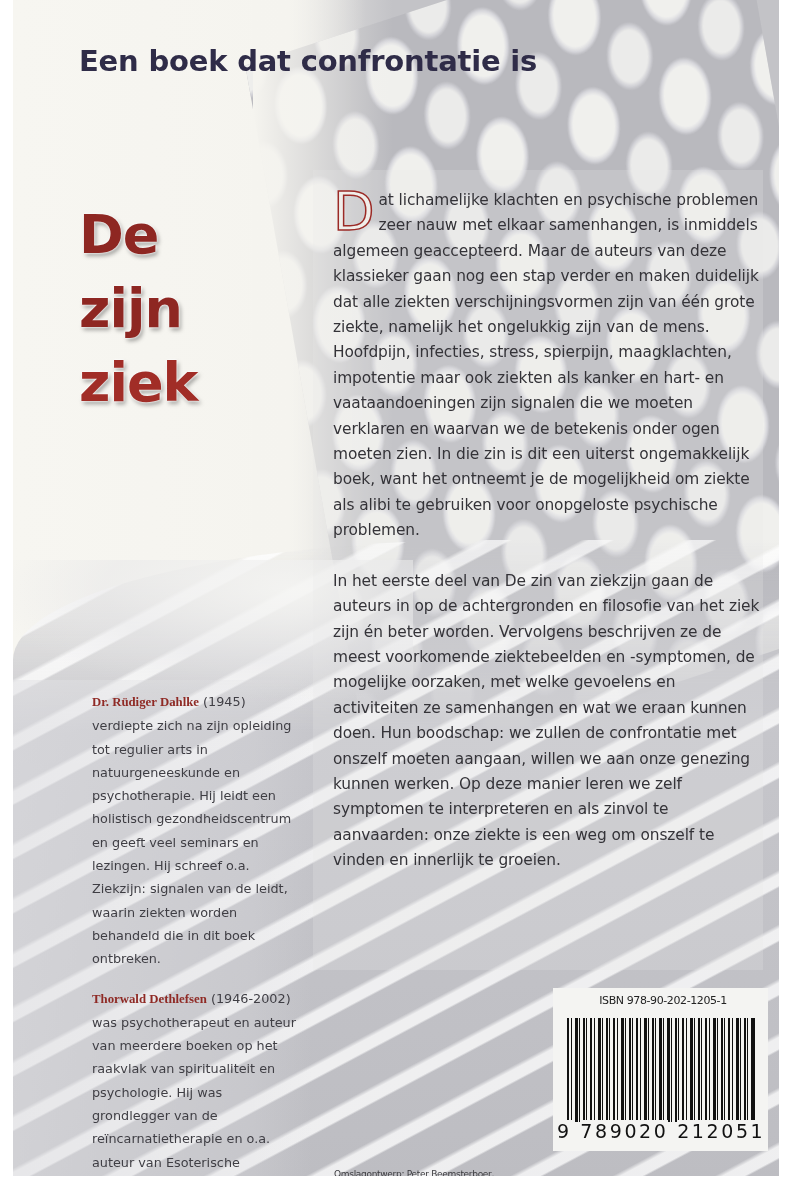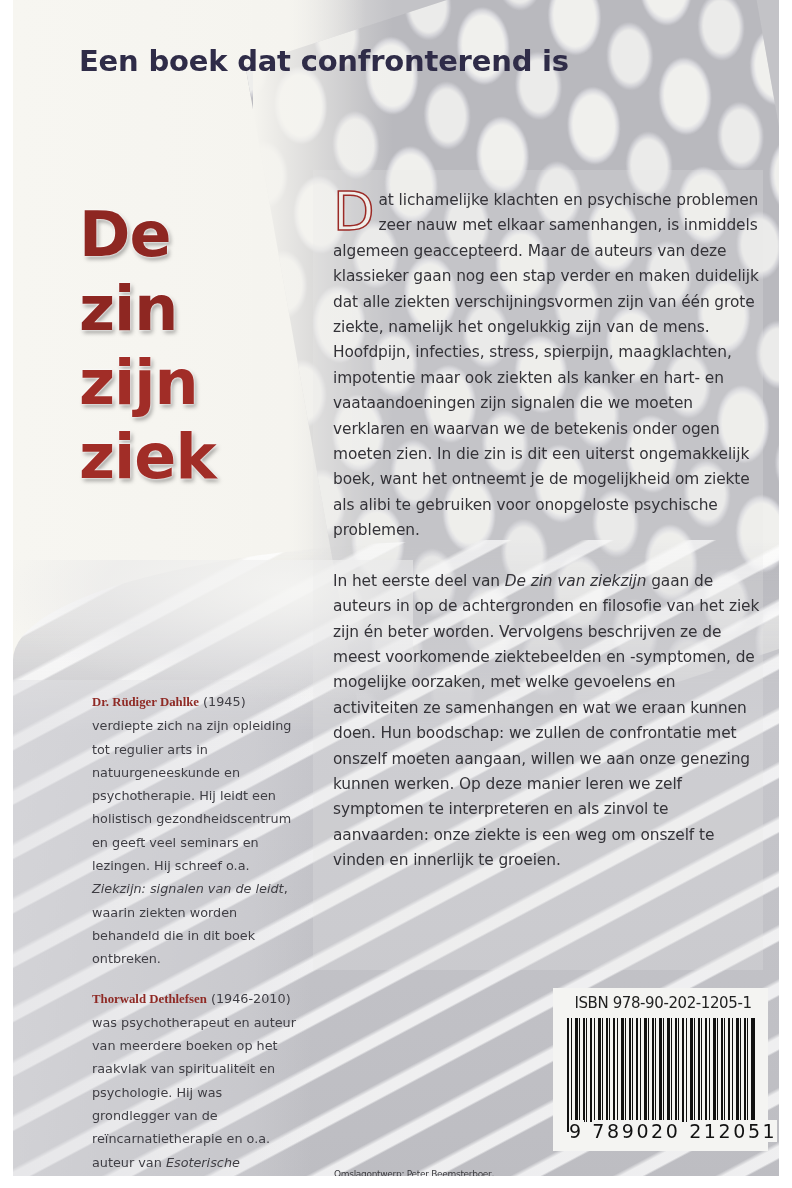--- a/index.html
+++ b/index.html
@@ -49,103 +49,102 @@
   }
 
   .tagline {
     position:absolute; left:66px; top:40px; width:520px;
     color:#2f2c48; font-weight:bold; font-size:29px; line-height:43px; letter-spacing:-0.2px;
   }
   .tagline div { white-space:nowrap; }
 
   .title {
     position:absolute; left:66px; top:198px;
-    color:#9b2a26; font-weight:bold; font-size:62px; line-height:74px; letter-spacing:-1px;
+    color:#9b2a26; font-weight:bold; font-size:54px; line-height:74px; letter-spacing:-1px;
     text-shadow: 0 0 2px #fff, 0 0 3px #fff, 2px 3px 4px rgba(0,0,0,0.35);
   }
   .title div:nth-child(1), .title div:nth-child(2) { color:#8e2722; }
   .title div:nth-child(3), .title div:nth-child(4) { color:#a12d27; }
   .title div:nth-child(5) { color:#b3322b; }
 
   .body {
     position:absolute; left:320px; top:188px; width:430px;
     color:#343338; font-size:15.4px; line-height:25.4px; letter-spacing:-0.1px;
   }
   .body p { margin:0 0 25px 0; }
   .dropcap {
     float:left; font-size:54px; line-height:44px; font-weight:normal; color:#f0eeea;
     -webkit-text-stroke: 1.5px #9b2a26; margin:2px 4px 0 0; font-family:"DejaVu Sans", sans-serif;
   }
-  .em { font-style:italic; }
+  .em { }
 
   .bio {
     position:absolute; left:79px; top:690px; width:210px;
     color:#3f3e44; font-size:12.8px; line-height:23.3px;
   }
   .bio p { margin:0 0 16px 0; }
   .author-name { color:#8f2a25; font-weight:bold;font-family:Liberation Serif, serif; }
 
   .credits {
     position:absolute; left:321px; top:1167px; width:200px;
     color:#3a3a3e; font-size:9px; line-height:14px; letter-spacing:-0.3px;
   }
 
   .barcode-box {
     position:absolute; left:540px; top:988px; width:215px; height:163px; background:#f4f4f2;
   }
   .isbn-label {
-    position:absolute; left:10px; top:6px; width:200px; font-size:15px; color:#222;
+    position:absolute; left:10px; top:6px; width:200px; font-size:11px; color:#222;
     letter-spacing:-0.4px; text-align:center;
   }
   .bars {
     position:absolute; left:14px; top:30px; width:188px; height:104px;
     background: repeating-linear-gradient(90deg,
       #111 0 2px, #f4f4f2 2px 4px, #111 4px 5px, #f4f4f2 5px 8px, #111 8px 11px,
       #f4f4f2 11px 12px, #111 12px 13px, #f4f4f2 13px 16px, #111 16px 18px, #f4f4f2 18px 19px,
       #111 19px 20px, #f4f4f2 20px 23px);
   }
   .bars-guard-l, .bars-guard-r, .bars-guard-m {
     position:absolute; top:30px; height:114px; width:2px; background:#111;
   }
   .digits {
     position:absolute; left:4px; top:132px; width:210px; font-size:19px; color:#111;
-    letter-spacing:2.6px; font-family:"DejaVu Sans", sans-serif; background:transparent;margin-left:12px;
+    letter-spacing:2.6px; font-family:"DejaVu Sans", sans-serif; background:transparent;
   }
   .digits span { background:#f4f4f2; }
 </style>
 </head>
 <body>
 
 <div class="cover">
   <div class="pattern"></div>
   <div class="pattern-fade"></div>
   <div class="swirl"></div>
   <div class="swirl2"></div>
   <div class="left-veil"></div>
   <div class="text-veil"></div>
 
   <div class="tagline">
-    <div>Een boek dat confronterend is</div>
+    <div>Een boek dat confrontatie is</div>
   </div>
 
   <div class="title">
     <div>De</div>
-    <div>zin</div>
     <div>zijn</div>
     <div>ziek</div>
   </div>
 
   <div class="body">
     <p><span class="dropcap">D</span><span>at lichamelijke klachten en psychische problemen zeer nauw met elkaar samenhangen, is inmiddels algemeen geaccepteerd. Maar de auteurs van deze klassieker gaan nog een stap verder en maken duidelijk dat alle ziekten verschijningsvormen zijn van één grote ziekte, namelijk het ongelukkig zijn van de mens. Hoofdpijn, infecties, stress, spierpijn, maagklachten, impotentie maar ook ziekten als kanker en hart- en vaataandoeningen zijn signalen die we moeten verklaren en waarvan we de betekenis onder ogen moeten zien. In die zin is dit een uiterst ongemakkelijk boek, want het ontneemt je de mogelijkheid om ziekte als alibi te gebruiken voor onopgeloste psychische problemen.</span></p>
     <p><span>In het eerste deel van </span><span class="em">De zin van ziekzijn</span><span> gaan de auteurs in op de achtergronden en filosofie van het ziek zijn én beter worden. Vervolgens beschrijven ze de meest voorkomende ziektebeelden en -symptomen, de mogelijke oorzaken, met welke gevoelens en activiteiten ze samenhangen en wat we eraan kunnen doen. Hun boodschap: we zullen de confrontatie met onszelf moeten aangaan, willen we aan onze genezing kunnen werken. Op deze manier leren we zelf symptomen te interpreteren en als zinvol te aanvaarden: onze ziekte is een weg om onszelf te vinden en innerlijk te groeien.</span></p>
   </div>
 
   <div class="bio">
     <p><span class="author-name">Dr. Rüdiger Dahlke</span><span> (1945) verdiepte zich na zijn opleiding tot regulier arts in natuurgeneeskunde en psychotherapie. Hij leidt een holistisch gezondheidscentrum en geeft veel seminars en lezingen. Hij schreef o.a. </span><span class="em">Ziekzijn: signalen van de leidt</span><span>, waarin ziekten worden behandeld die in dit boek ontbreken.</span></p>
-    <p><span class="author-name">Thorwald Dethlefsen</span><span> (1946-2010) was psychotherapeut en auteur van meerdere boeken op het raakvlak van spiritualiteit en psychologie. Hij was grondlegger van de reïncarnatietherapie en o.a. auteur van </span><span class="em">Esoterische psychologie</span><span>.</span></p>
+    <p><span class="author-name">Thorwald Dethlefsen</span><span> (1946-2002) was psychotherapeut en auteur van meerdere boeken op het raakvlak van spiritualiteit en psychologie. Hij was grondlegger van de reïncarnatietherapie en o.a. auteur van </span><span class="em">Esoterische psychologie</span><span>.</span></p>
   </div>
 
   <div class="credits">
     <div>Omslagontwerp: Peter Beemsterboer,</div>
     <div>Imago Mediabuilders, Vervolgens</div>
   </div>
 
   <div class="barcode-box">
     <div class="isbn-label">ISBN 978-90-202-1205-1</div>
     <div class="bars"></div>

